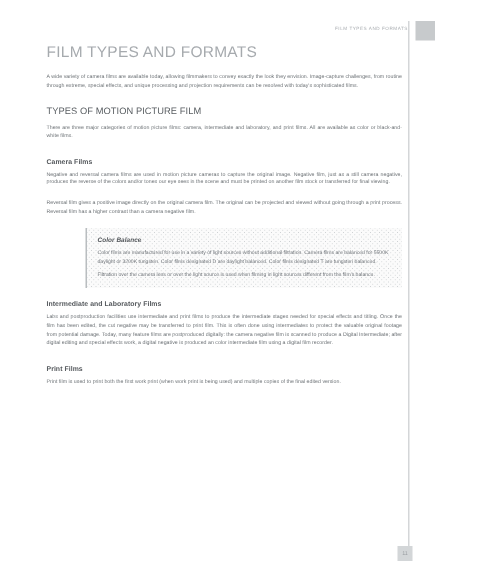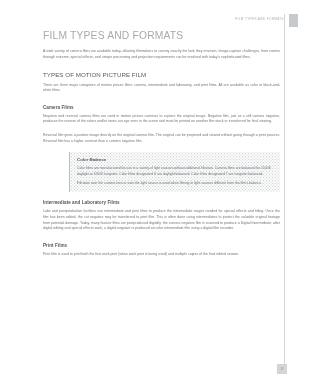--- a/index.html
+++ b/index.html
@@ -14,21 +14,20 @@
     overflow: hidden;
     position: relative;
   }
 
   .page {
     position: relative;
     width: 298px;
     height: 386px;
     background: #ffffff;
     box-sizing: border-box;
-    margin-left: 12px;
   }
 
   
   .vrule {
     position: absolute;
     left: 272px;
     top: 14px;
     width: 1px;
     height: 358px;
     background: #d4d6d8;

